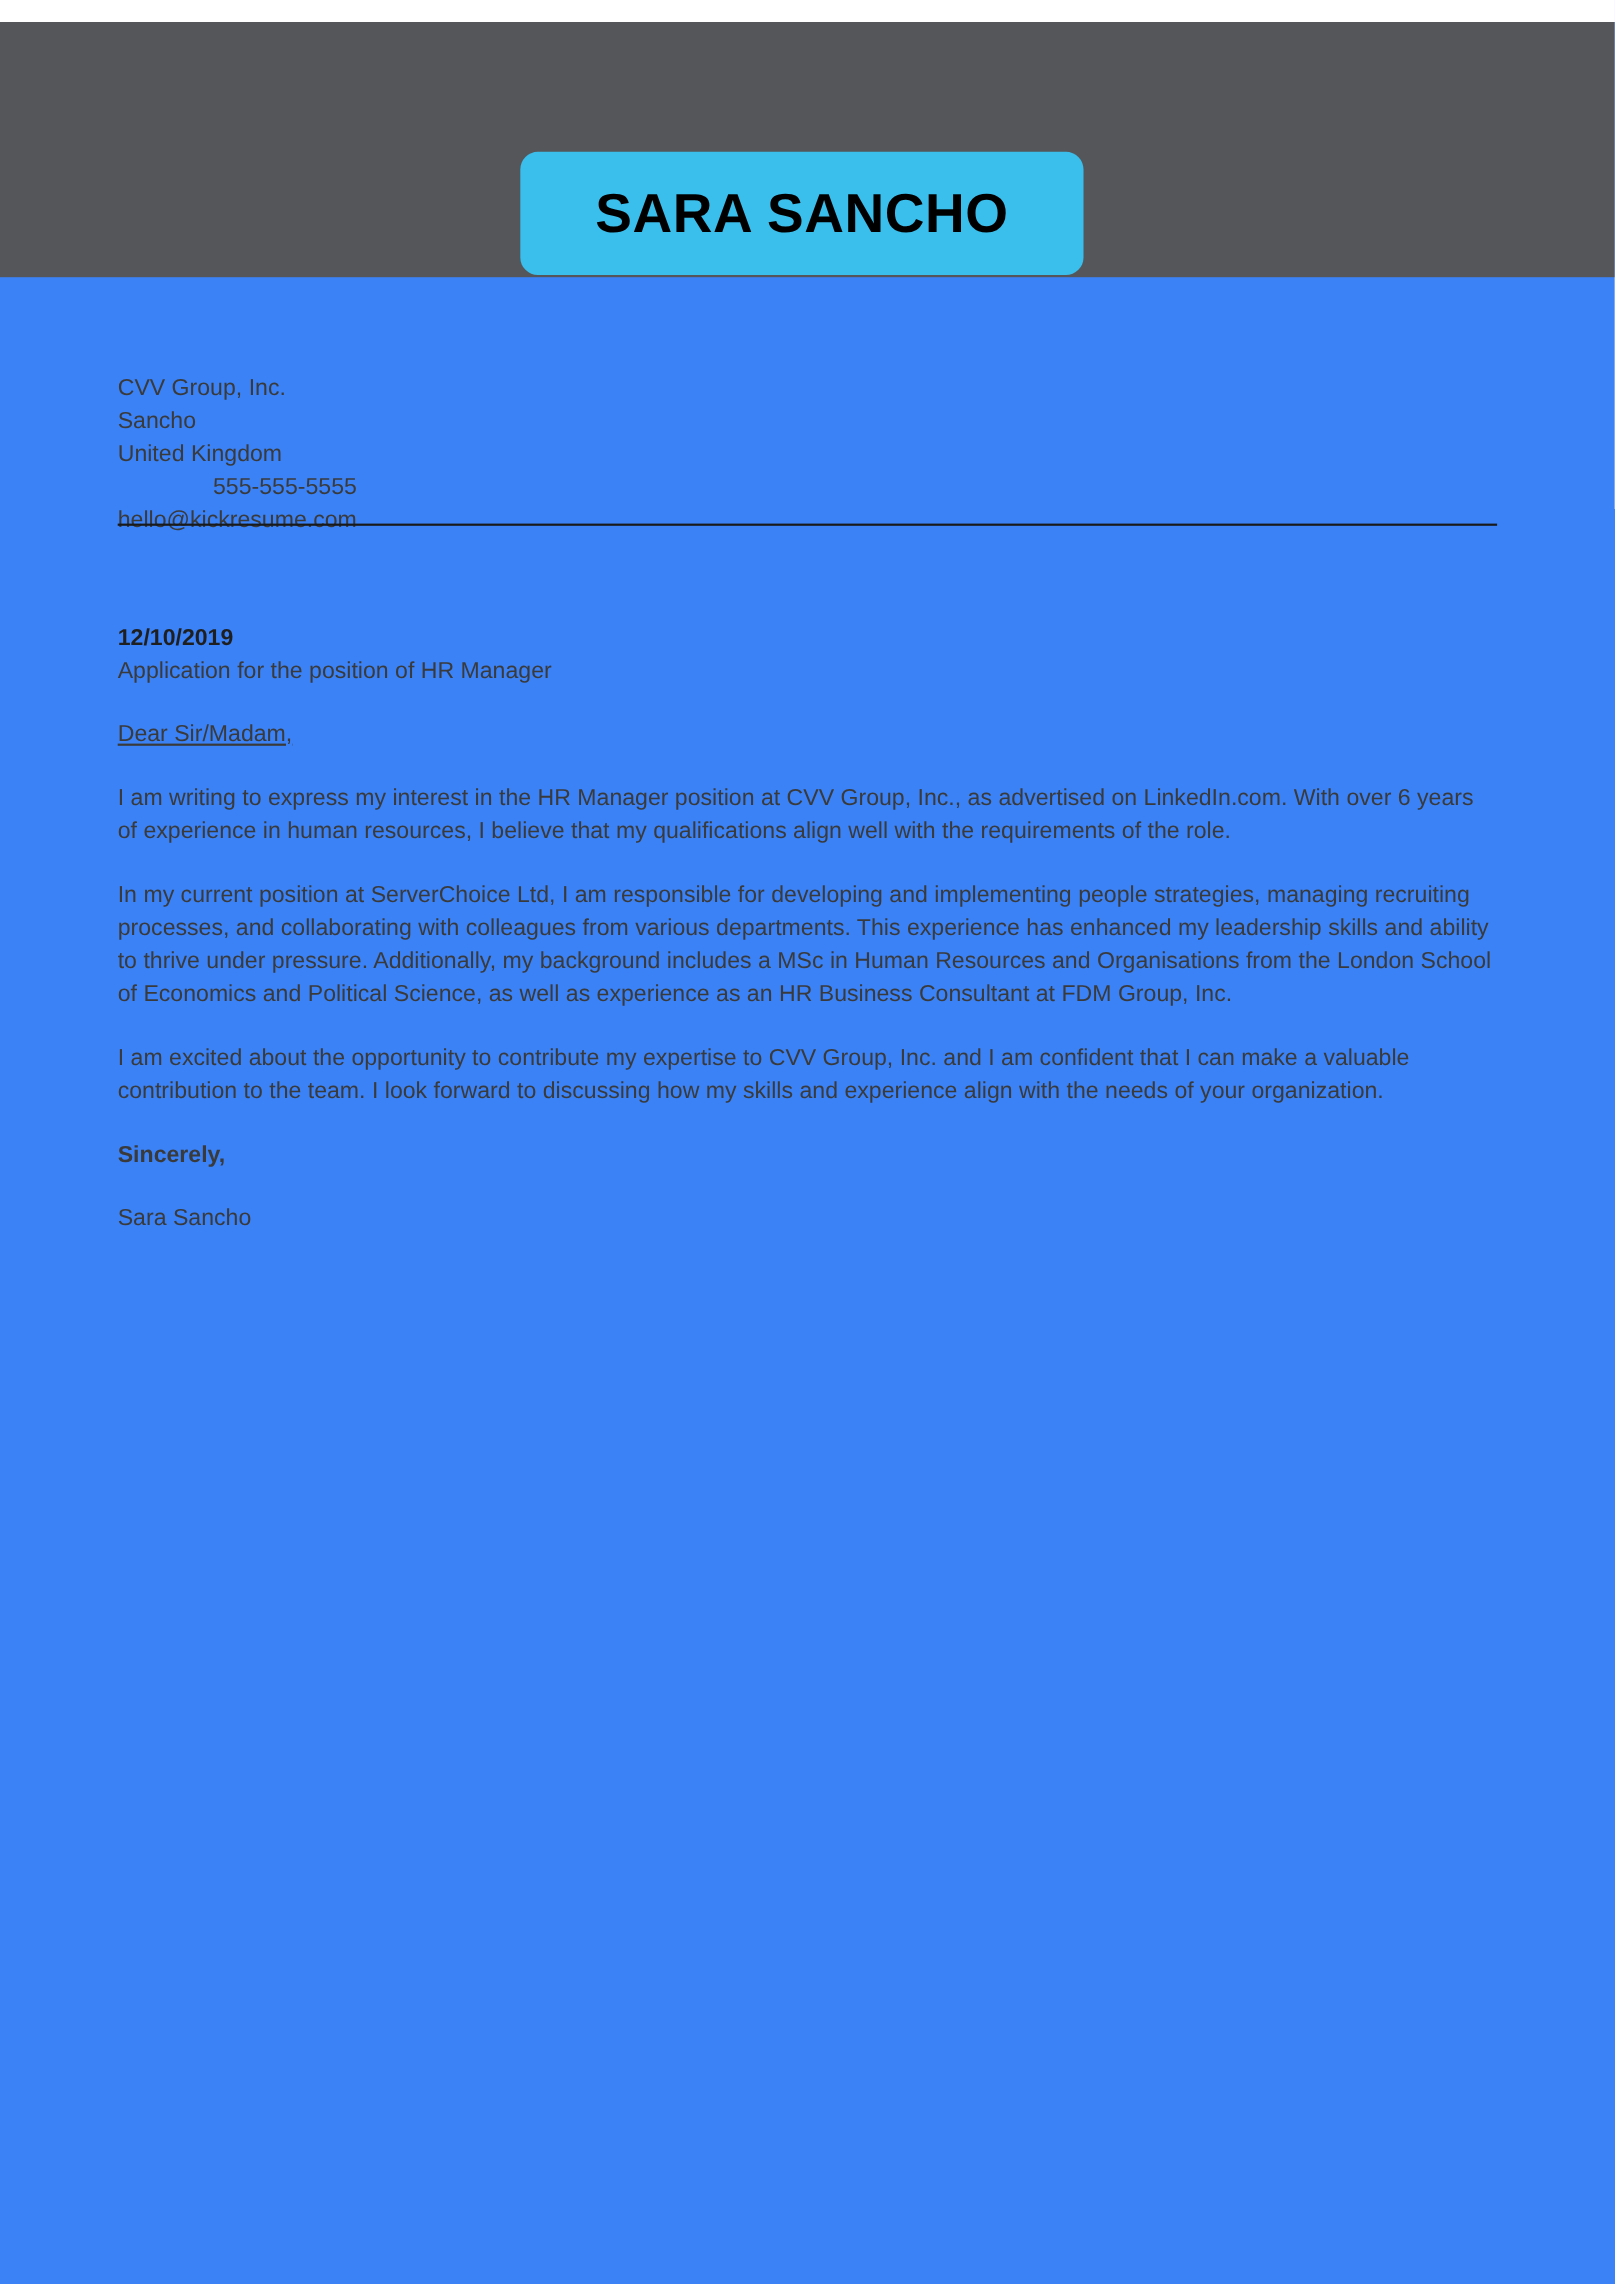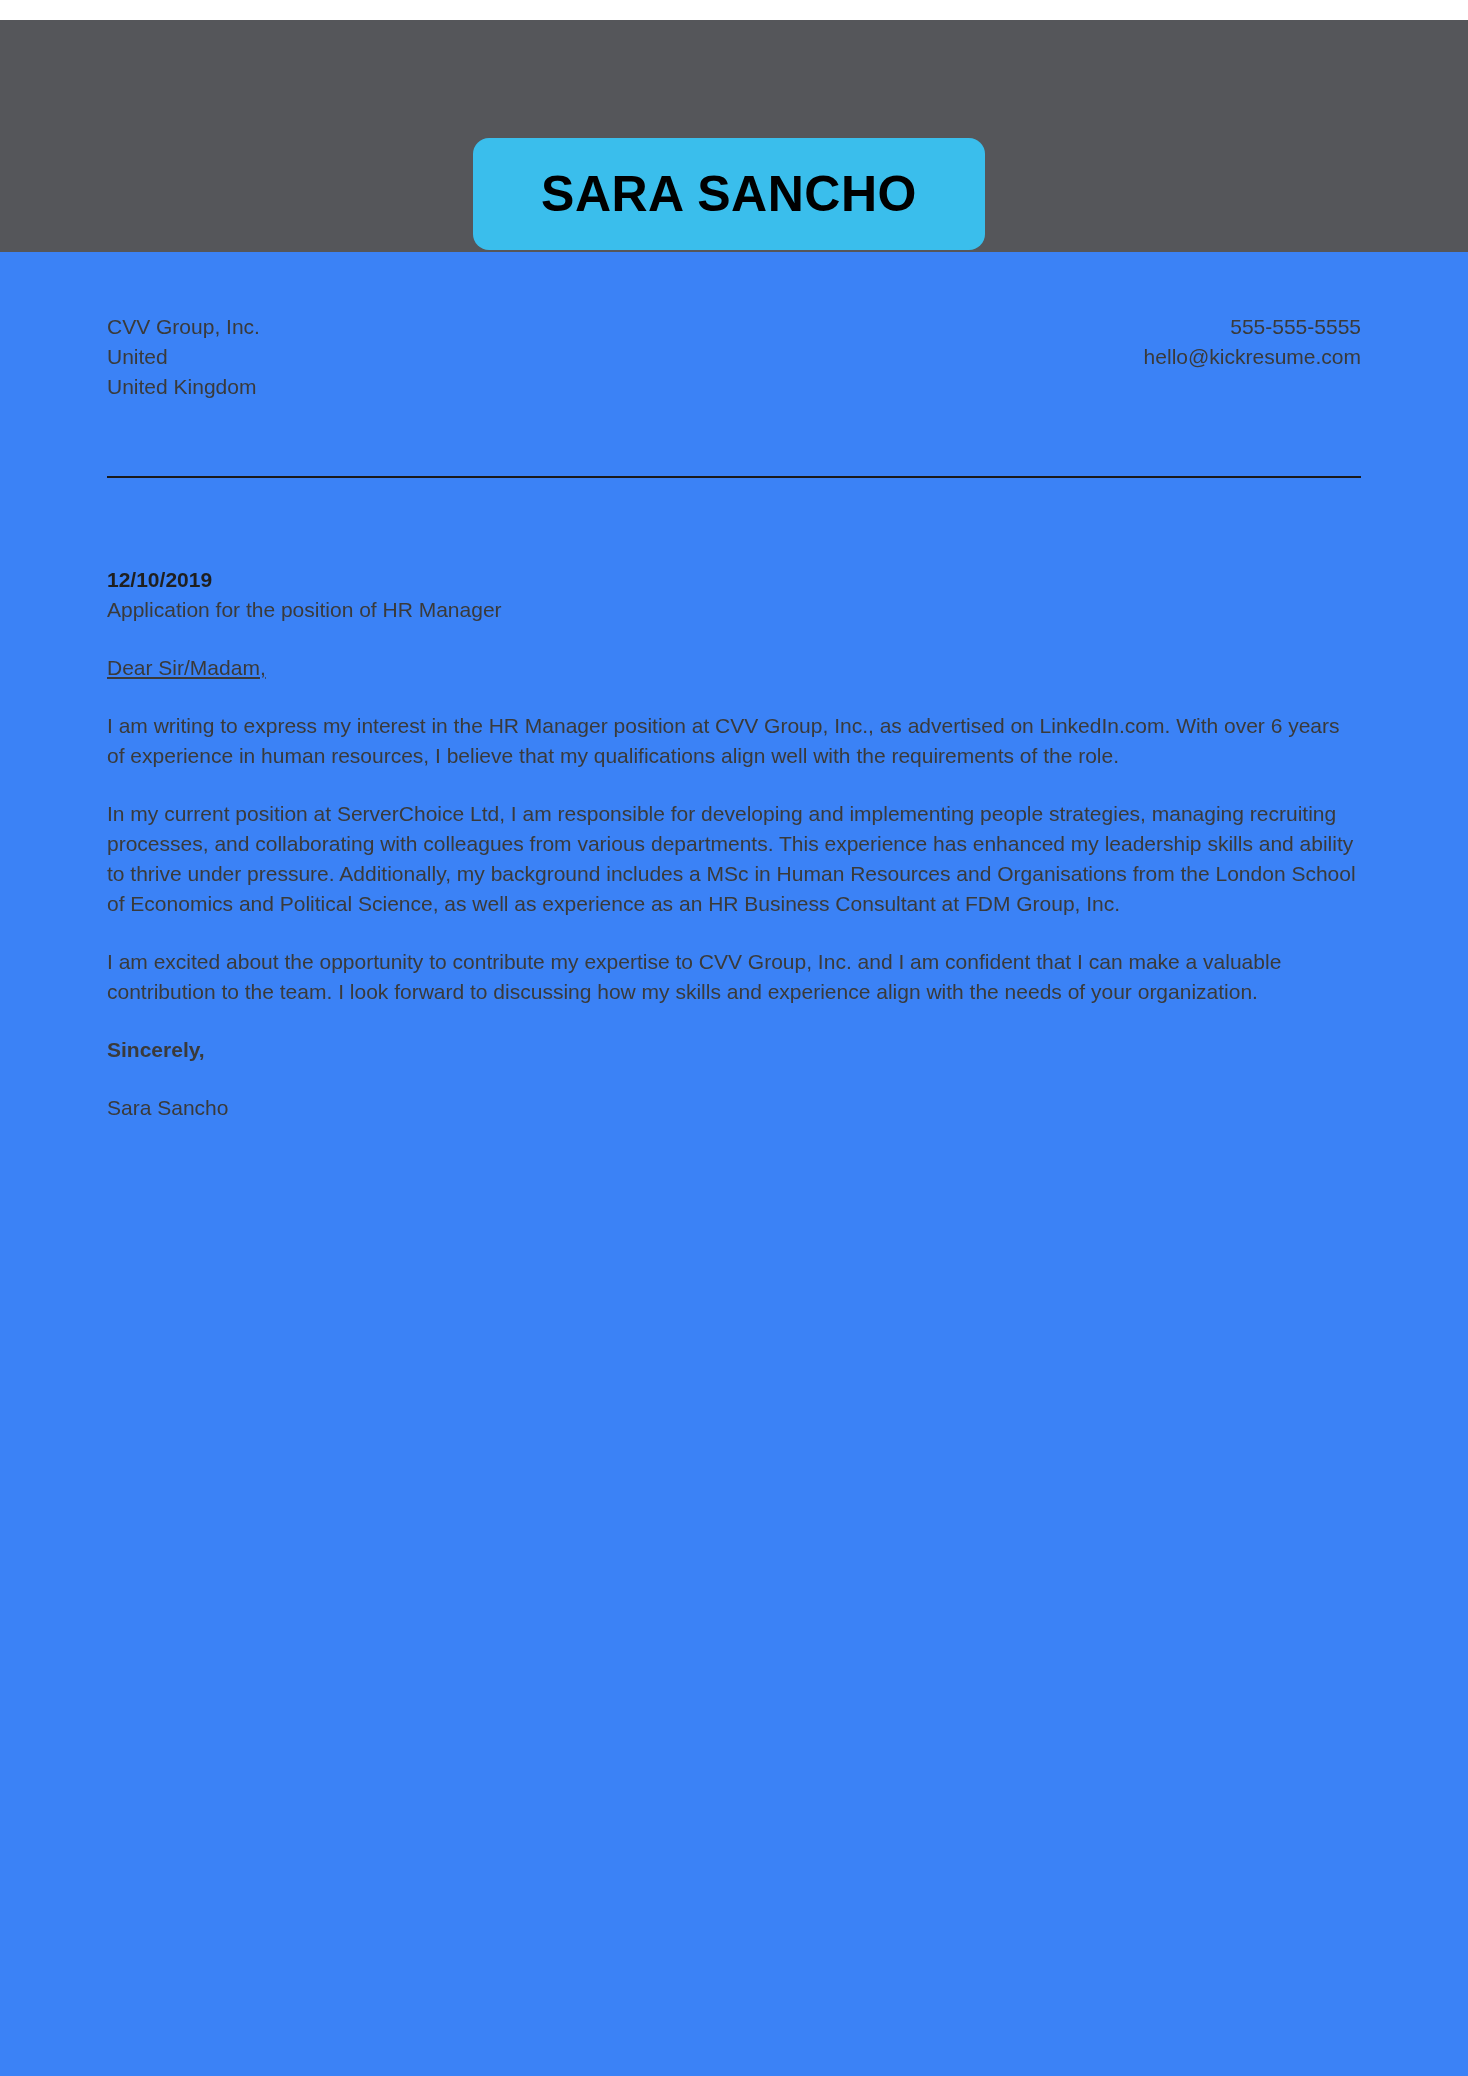--- a/index.html
+++ b/index.html
@@ -52,26 +52,27 @@
     font-weight: bold;
     letter-spacing: 0.5px;
     color: #000000;
     white-space: nowrap;
     line-height: 1;
   }
 
   
   .contact-row {
     position: absolute;
-    top: 292px;
+    top: 318px;
     left: 107px;
     width: 1254px;
     display: flex;
-    justify-content: space-between;
+    justify-content: flex-start;
     align-items: flex-start;
+    flex-direction: column;
   }
 
   .addr-block, .reach-block {
     font-size: 21px;
     line-height: 30px;
     color: #3a3a3a;
   }
 
   .reach-block {
     text-align: right;
@@ -151,21 +152,21 @@
 
   <div class="header-band"></div>
 
   <div class="name-badge">
     <div class="name-badge-text">SARA SANCHO</div>
   </div>
 
   <div class="contact-row">
     <div class="addr-block">
       <div>CVV Group, Inc.</div>
-      <div>United</div>
+      <div>Sancho</div>
       <div>United Kingdom</div>
     </div>
     <div class="reach-block">
       <div>555-555-5555</div>
       <div>hello@kickresume.com</div>
     </div>
   </div>
 
   <div class="divider"></div>
 

